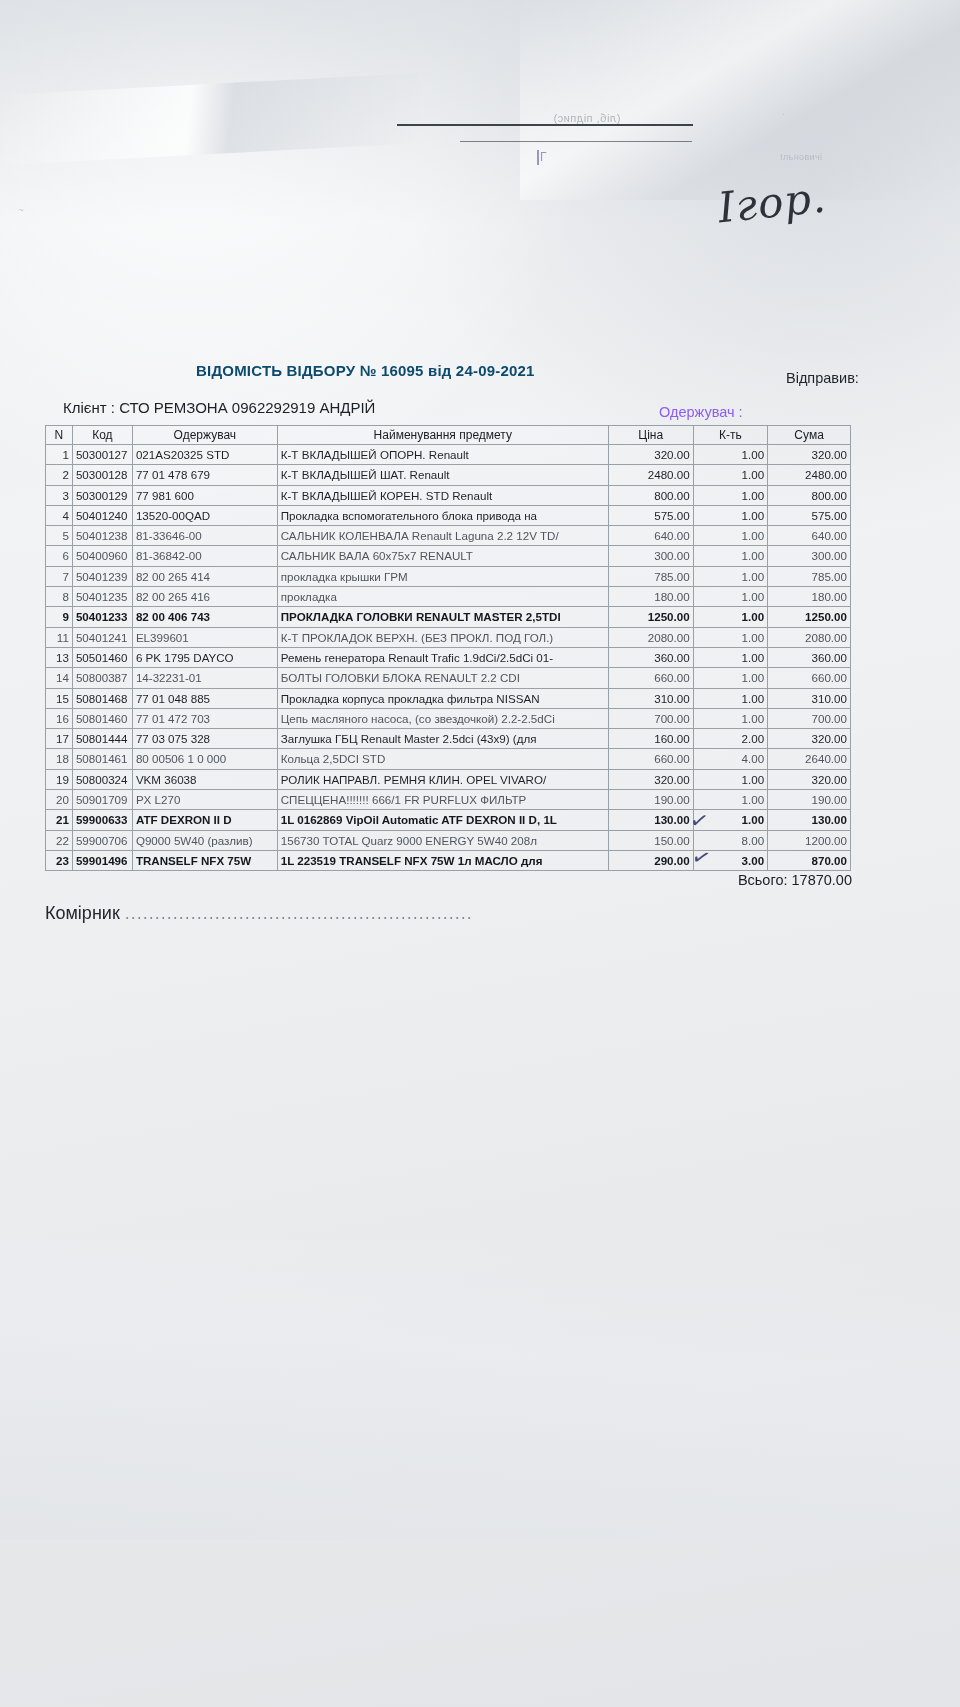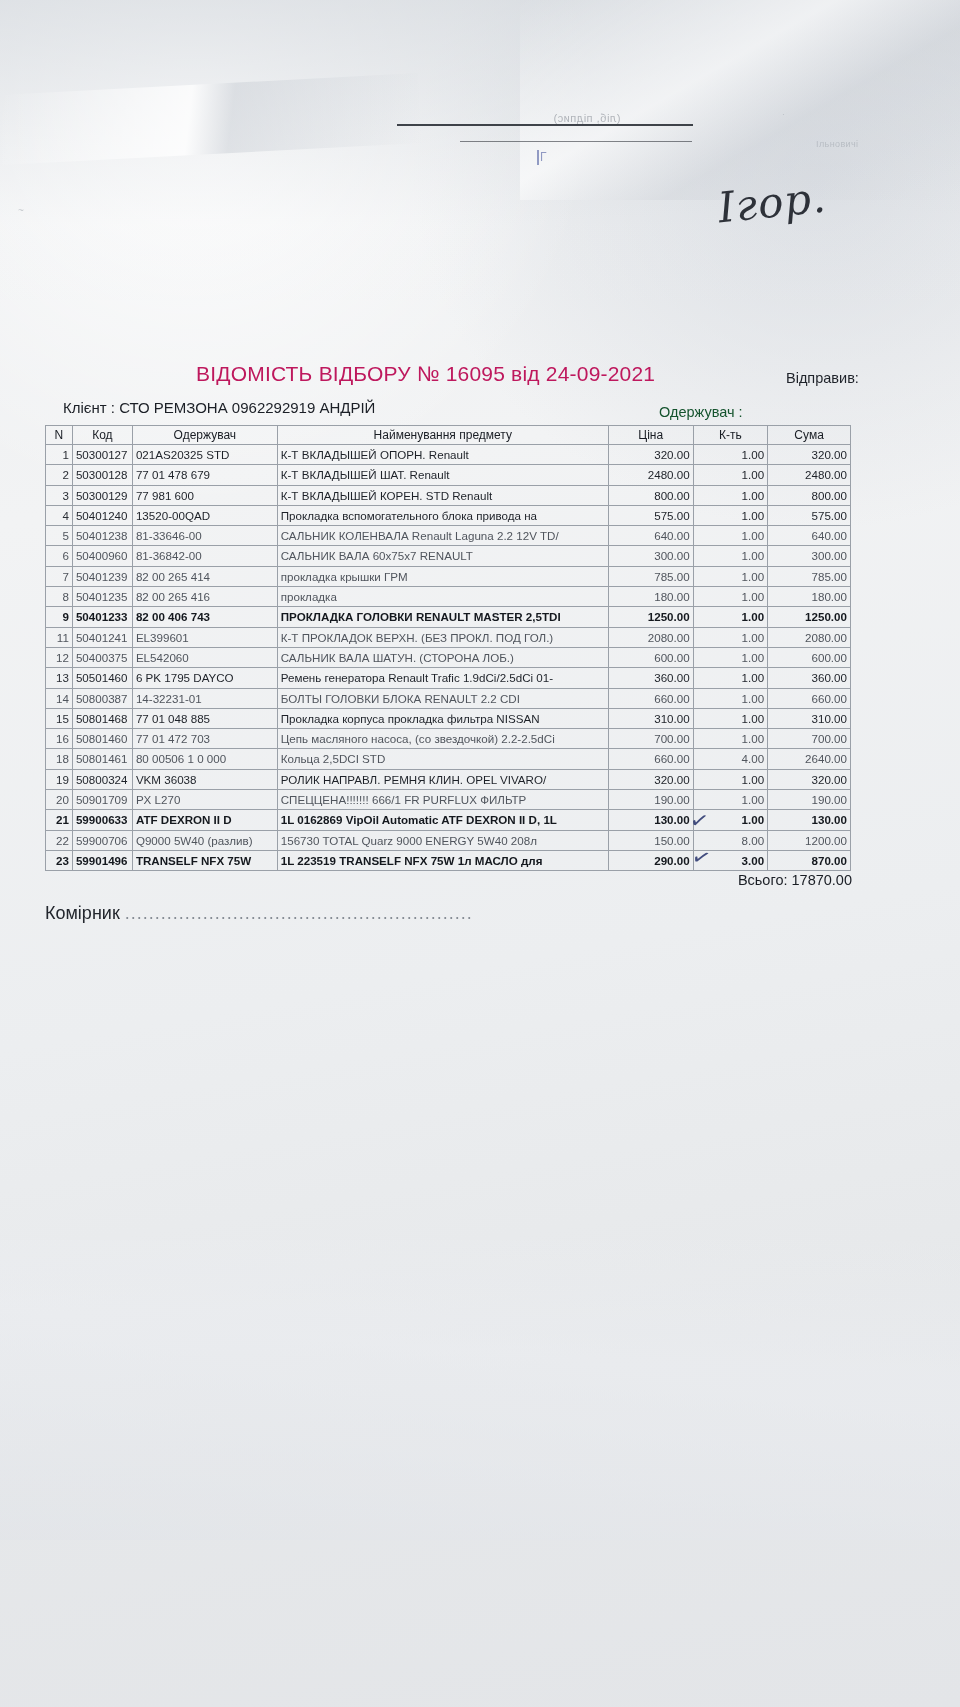--- a/index.html
+++ b/index.html
@@ -97,23 +97,23 @@
 
   
   .doc {
     position: absolute;
     left: 0; top: 0; width: 960px; height: 1707px;
   }
   .doc-title {
     position: absolute;
     left: 196px;
     top: 362px;
-    font-size: 21px;
-    font-weight: normal;
-    color: #be185d;
+    font-size: 15px;
+    font-weight: bold;
+    color: #0c4a6e;
     letter-spacing: 0.2px;
     white-space: nowrap;
   }
   .sender {
     position: absolute;
     left: 786px;
     top: 370px;
     font-size: 14.5px;
     color: #1f232a;
     white-space: nowrap;
@@ -126,21 +126,21 @@
     color: #1b1f26;
     white-space: nowrap;
     font-weight: 500;
     margin-left: 19px;
   }
   .receiver {
     position: absolute;
     left: 659px;
     top: 404px;
     font-size: 14.5px;
-    color: #14532d;
+    color: #8b5cf6;
     white-space: nowrap;
   }
 
   table.grid {
     position: absolute;
     left: 45px;
     top: 425px;
     width: 806px;
     border-collapse: collapse;
     font-size: 11.6px;
@@ -220,21 +220,21 @@
 <div class="shade-top"></div>
 <div class="crease crease-1"></div>
 <div class="crease crease-2"></div>
 <div class="crease crease-3"></div>
 
 <div class="ghost-line" style="left:397px; top:124px; width:296px; height:2px;"></div>
 <div class="ghost-line" style="left:460px; top:141px; width:232px; height:1px; opacity:0.55;"></div>
 <div class="ghost-text" style="left:553px; top:112px;">(ліб, підпис)</div>
 <div class="ghost-blue" style="left:540px; top:150px;">Г</div>
 <div class="ghost-line" style="left:537px; top:150px; width:2px; height:15px; background:#2e3f8f; opacity:0.5;"></div>
-<div class="ghost-faint" style="left:780px; top:139px;margin-left:36px;">Ільновичі</div>
+<div class="ghost-faint" style="left:780px; top:152px;">Ільновичі</div>
 <div class="ghost-mark" style="left:18px; top:205px;">~</div>
 <div class="ghost-mark" style="left:782px; top:110px; font-size:8px;">·</div>
 
 <div class="signature">Ігор.</div>
 
 <div class="doc">
 
   <div class="doc-title">ВІДОМІСТЬ ВІДБОРУ № 16095 від 24-09-2021</div>
   <div class="sender">Відправив:</div>
   <div class="client-line">Клієнт : СТО РЕМЗОНА   0962292919 АНДРІЙ</div>
@@ -345,29 +345,20 @@
         </tr>
         <tr class="faded">
           <td class="n">11</td>
           <td class="code">50401241</td>
           <td class="desig">EL399601</td>
           <td class="name">К-Т ПРОКЛАДОК ВЕРХН. (БЕЗ ПРОКЛ. ПОД ГОЛ.)</td>
           <td class="price">2080.00</td>
           <td class="qty">1.00</td>
           <td class="sum">2080.00</td>
         </tr>
-        <tr class="faded">
-          <td class="n">12</td>
-          <td class="code">50400375</td>
-          <td class="desig">EL542060</td>
-          <td class="name">САЛЬНИК ВАЛА ШАТУН. (СТОРОНА ЛОБ.)</td>
-          <td class="price">600.00</td>
-          <td class="qty">1.00</td>
-          <td class="sum">600.00</td>
-        </tr>
         <tr>
           <td class="n">13</td>
           <td class="code">50501460</td>
           <td class="desig">6 PK 1795 DAYCO</td>
           <td class="name">Ремень генератора Renault Trafic 1.9dCi/2.5dCi 01-</td>
           <td class="price">360.00</td>
           <td class="qty">1.00</td>
           <td class="sum">360.00</td>
         </tr>
         <tr class="faded">
@@ -389,20 +380,29 @@
           <td class="sum">310.00</td>
         </tr>
         <tr class="faded">
           <td class="n">16</td>
           <td class="code">50801460</td>
           <td class="desig">77 01 472 703</td>
           <td class="name">Цепь масляного насоса, (со звездочкой) 2.2-2.5dCi</td>
           <td class="price">700.00</td>
           <td class="qty">1.00</td>
           <td class="sum">700.00</td>
+        </tr>
+        <tr>
+          <td class="n">17</td>
+          <td class="code">50801444</td>
+          <td class="desig">77 03 075 328</td>
+          <td class="name">Заглушка ГБЦ Renault Master 2.5dci (43x9) (для</td>
+          <td class="price">160.00</td>
+          <td class="qty">2.00</td>
+          <td class="sum">320.00</td>
         </tr>
         <tr class="faded">
           <td class="n">18</td>
           <td class="code">50801461</td>
           <td class="desig">80 00506 1 0 000</td>
           <td class="name">Кольца 2,5DCI STD</td>
           <td class="price">660.00</td>
           <td class="qty">4.00</td>
           <td class="sum">2640.00</td>
         </tr>

